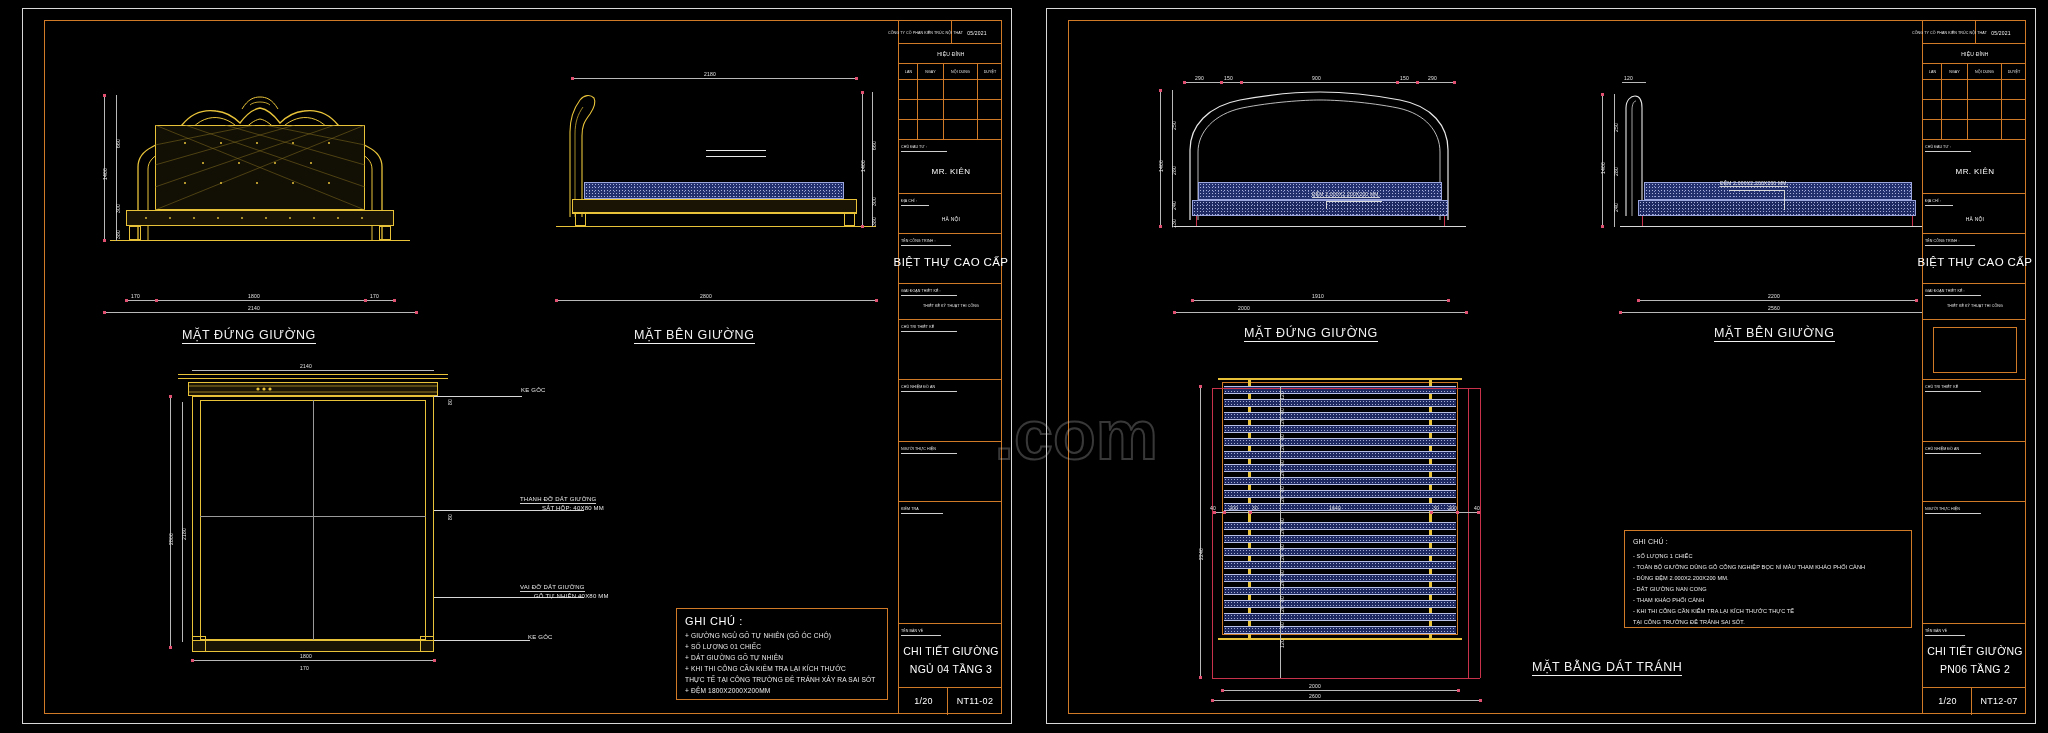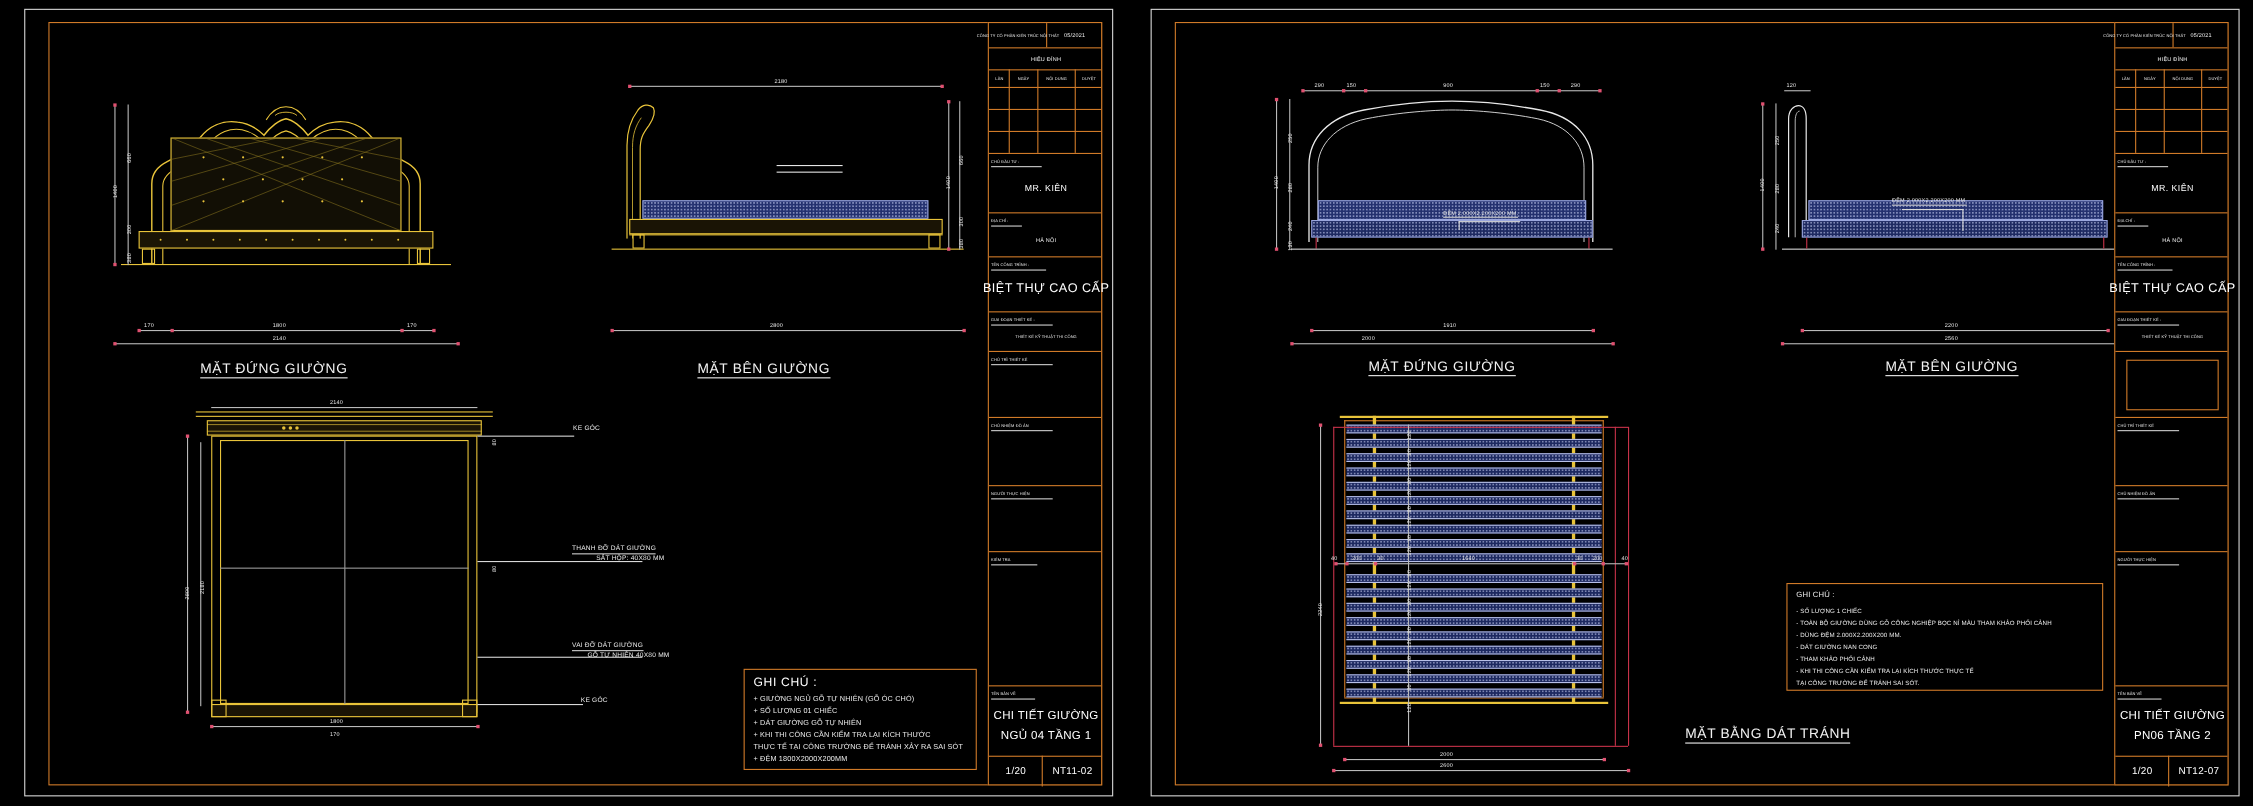--- a/index.html
+++ b/index.html
@@ -390,21 +390,21 @@
       <div class="tb-cell tb-micro" style="left:2px; top:424px; width:56px; height:8px; justify-content:flex-start;">NGƯỜI THỰC HIỆN</div>
       <div class="tb-ul" style="position:absolute; left:2px; top:432px; width:56px;"></div>
       <div class="tb-hline" style="top:480px;"></div>
       <div class="tb-cell tb-micro" style="left:2px; top:484px; width:42px; height:8px; justify-content:flex-start;">KIỂM TRA</div>
       <div class="tb-ul" style="position:absolute; left:2px; top:492px; width:42px;"></div>
       <div class="tb-hline" style="top:602px;"></div>
 
       <div class="tb-cell tb-micro" style="left:2px; top:606px; width:40px; height:8px; justify-content:flex-start;">TÊN BẢN VẼ</div>
       <div class="tb-ul" style="position:absolute; left:2px; top:614px; width:40px;"></div>
       <div class="tb-cell tb-title" style="left:1px; top:622px; width:102px; height:16px;">CHI TIẾT GIƯỜNG</div>
-      <div class="tb-cell tb-title" style="left:1px; top:640px; width:102px; height:16px;">NGỦ 04 TẦNG 1</div>
+      <div class="tb-cell tb-title" style="left:1px; top:640px; width:102px; height:16px;">NGỦ 04 TẦNG 3</div>
       <div class="tb-hline" style="top:666px;"></div>
       <div class="tb-vline" style="left:48px; top:666px; height:28px;"></div>
       <div class="tb-cell tb-code" style="left:1px; top:667px; width:47px; height:26px;">1/20</div>
       <div class="tb-cell tb-code" style="left:49px; top:667px; width:54px; height:26px;">NT11-02</div>
     </div>
   </div>
 
   <div class="sheet" id="sheet-right">
 
     <div class="sheet-outer" style="left:22px; top:8px; width:990px; height:716px;"></div>
@@ -711,15 +711,16 @@
       <div class="tb-cell tb-title" style="left:1px; top:622px; width:102px; height:16px;">CHI TIẾT GIƯỜNG</div>
       <div class="tb-cell tb-title" style="left:1px; top:640px; width:102px; height:16px;">PN06 TẦNG 2</div>
       <div class="tb-hline" style="top:666px;"></div>
       <div class="tb-vline" style="left:48px; top:666px; height:28px;"></div>
       <div class="tb-cell tb-code" style="left:1px; top:667px; width:47px; height:26px;">1/20</div>
       <div class="tb-cell tb-code" style="left:49px; top:667px; width:54px; height:26px;">NT12-07</div>
     </div>
   </div>
 
   <div id="watermark">
+    <div class="wm-sub">.com</div>
   </div>
 
 </div>
 
 </body></html>

